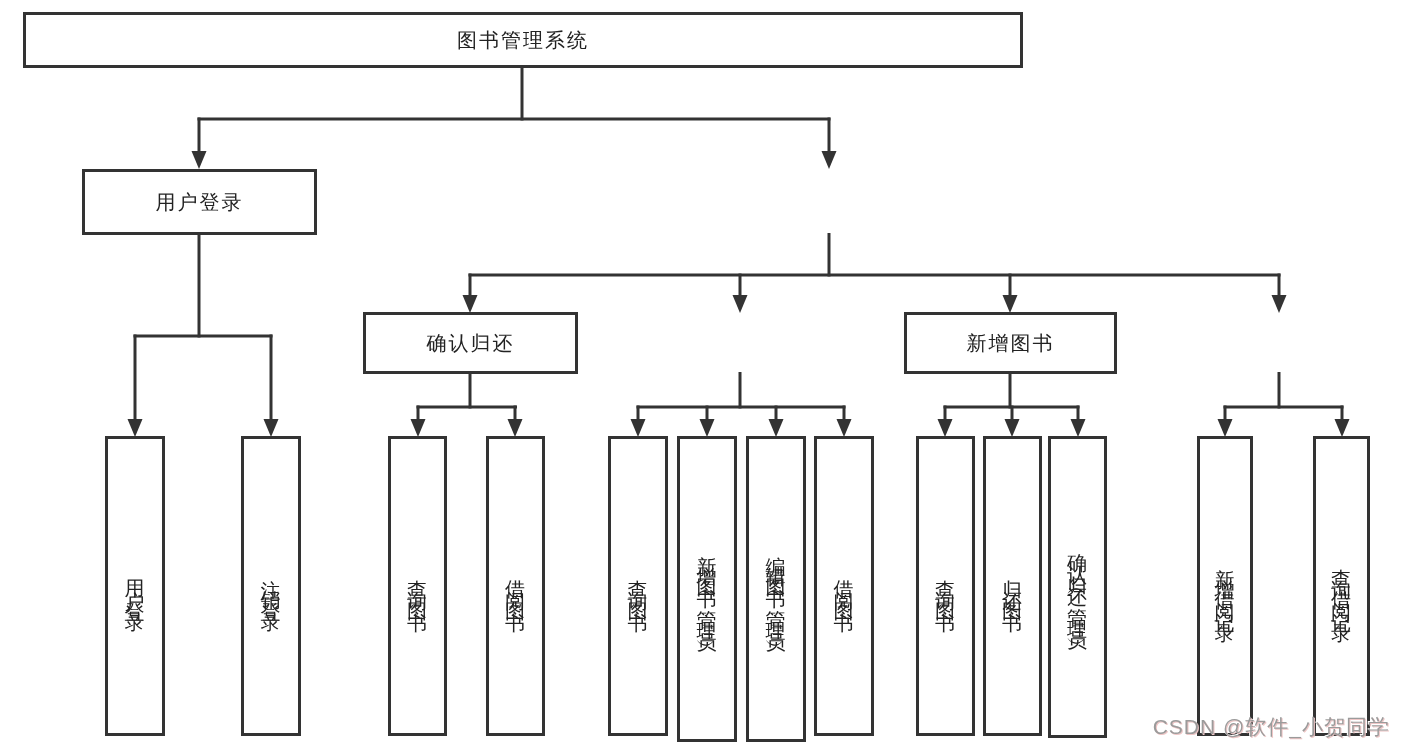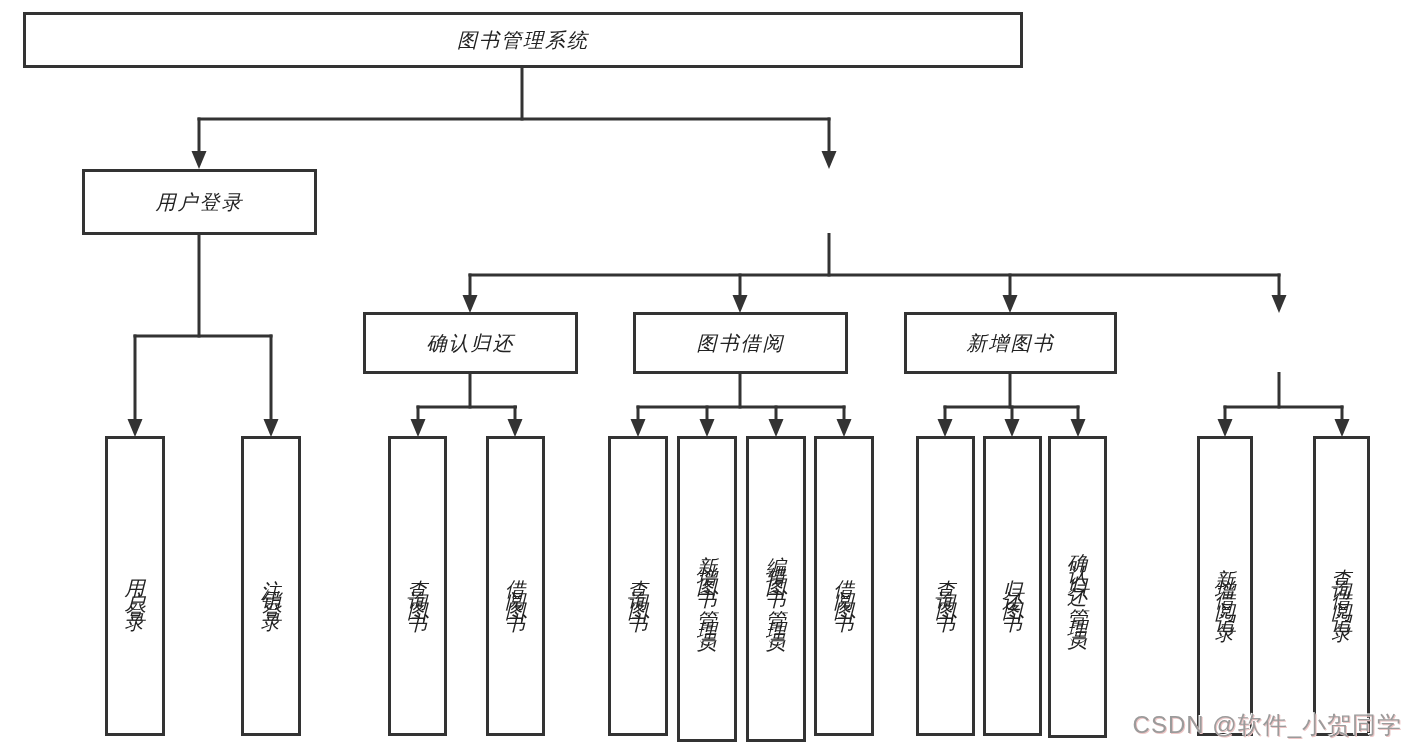--- a/index.html
+++ b/index.html
@@ -23,36 +23,35 @@
     position:absolute;
     box-sizing:border-box;
     border:3px solid var(--line);
     background:var(--bg);
     display:flex;
     align-items:center;
     justify-content:center;
     color:var(--text);
     font-size:20px;
     z-index:2;
-    font-style:italic;
   }
   .hbox{letter-spacing:2px;}
   .vbox{
     writing-mode:vertical-rl;
     text-orientation:mixed;
     letter-spacing:11px;
     line-height:1;
     font-size:20px;
   }
   .watermark{
     position:absolute;
-    right:3px;
+    right:15px;
     bottom:6px;
     z-index:5;
-    font-size:24px;
+    font-size:21px;
     letter-spacing:1px;
     color:var(--wm);
     text-shadow:1px 1px 0 #eec6c6, -1px -1px 0 #ffffff;
     white-space:nowrap;
   }
 </style>
 </head>
 <body>
 
 <div class="stage">
@@ -117,21 +116,20 @@
     <line x1="1342" y1="405.5" x2="1342" y2="421"></line>
     <polygon points="1217.5,419 1232.5,419 1225,437"></polygon>
     <polygon points="1334.5,419 1349.5,419 1342,437"></polygon>
   </svg>
 
   <div class="box hbox" style="left:23px;top:12px;width:1000px;height:56px">图书管理系统</div>
 
   <div class="box hbox" style="left:82px;top:169px;width:235px;height:66px">用户登录</div>
 
   <div class="box hbox" style="left:363px;top:312px;width:215px;height:62px">确认归还</div>
-  <div class="box hbox" style="left:633px;top:312px;width:215px;height:62px">图书借阅</div>
   <div class="box hbox" style="left:904px;top:312px;width:213px;height:62px">新增图书</div>
 
   <div class="box vbox" style="left:105px;top:436px;width:60px;height:300px">用户登录</div>
   <div class="box vbox" style="left:241px;top:436px;width:60px;height:300px">注销登录</div>
 
   <div class="box vbox" style="left:388px;top:436px;width:59px;height:300px">查询图书</div>
   <div class="box vbox" style="left:486px;top:436px;width:59px;height:300px">借阅图书</div>
 
   <div class="box vbox" style="left:608px;top:436px;width:60px;height:300px">查询图书</div>
   <div class="box vbox" style="left:677px;top:436px;width:60px;height:306px">新增图书（管理员）</div>

